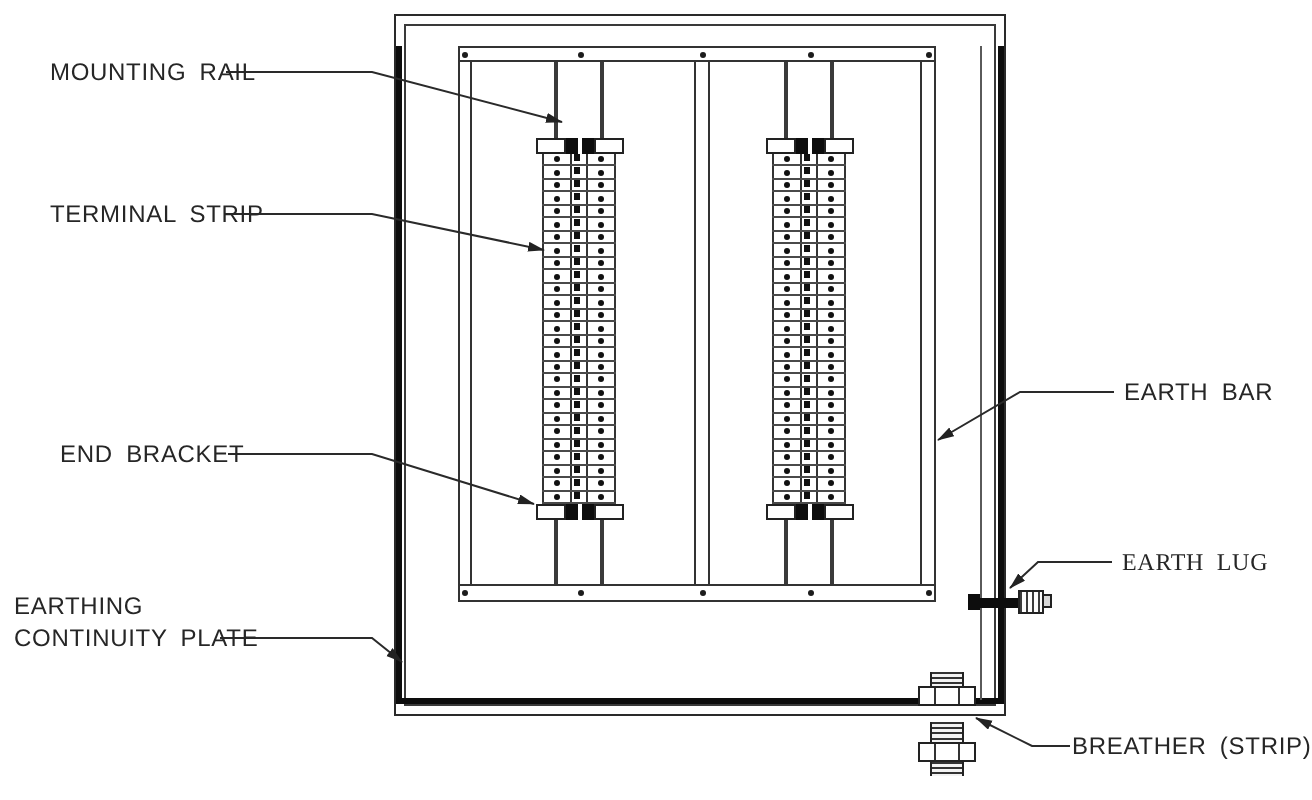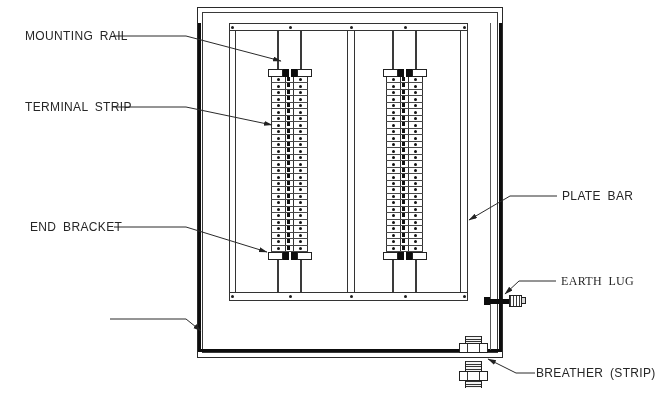--- a/index.html
+++ b/index.html
@@ -571,17 +571,21 @@
       <polyline points="110,319 186,319 201,331" marker-end="url(#arr)"></polyline>
       <polyline points="557,196 510,196 469,220" marker-end="url(#arr)"></polyline>
       <polyline points="556,281 519,281 505,294" marker-end="url(#arr)"></polyline>
       <polyline points="535,373 516,373 488,359" marker-end="url(#arr)"></polyline>
     </g>
   </svg>
 
   <div class="lbl" style="left:25px;top:29px;">MOUNTING RAIL</div>
   <div class="lbl" style="left:30px;top:220px;">END BRACKET</div>
   <div class="lbl" style="left:25px;top:100px;">TERMINAL STRIP</div>
-  <div class="lbl" style="left:562px;top:189px;">PLATE BAR</div>
+  <div class="lbl" style="left:7px;top:296px;">
+    <span>EARTHING</span><br>
+    <span>CONTINUITY PLATE</span>
+  </div>
+  <div class="lbl" style="left:562px;top:189px;">EARTH BAR</div>
   <div class="lbl" style="left:561px;top:274px;font-family:Liberation Serif, serif;">EARTH LUG</div>
   <div class="lbl" style="left:536px;top:366px;">BREATHER (STRIP)</div>
 
 </div>
 
 </body></html>

